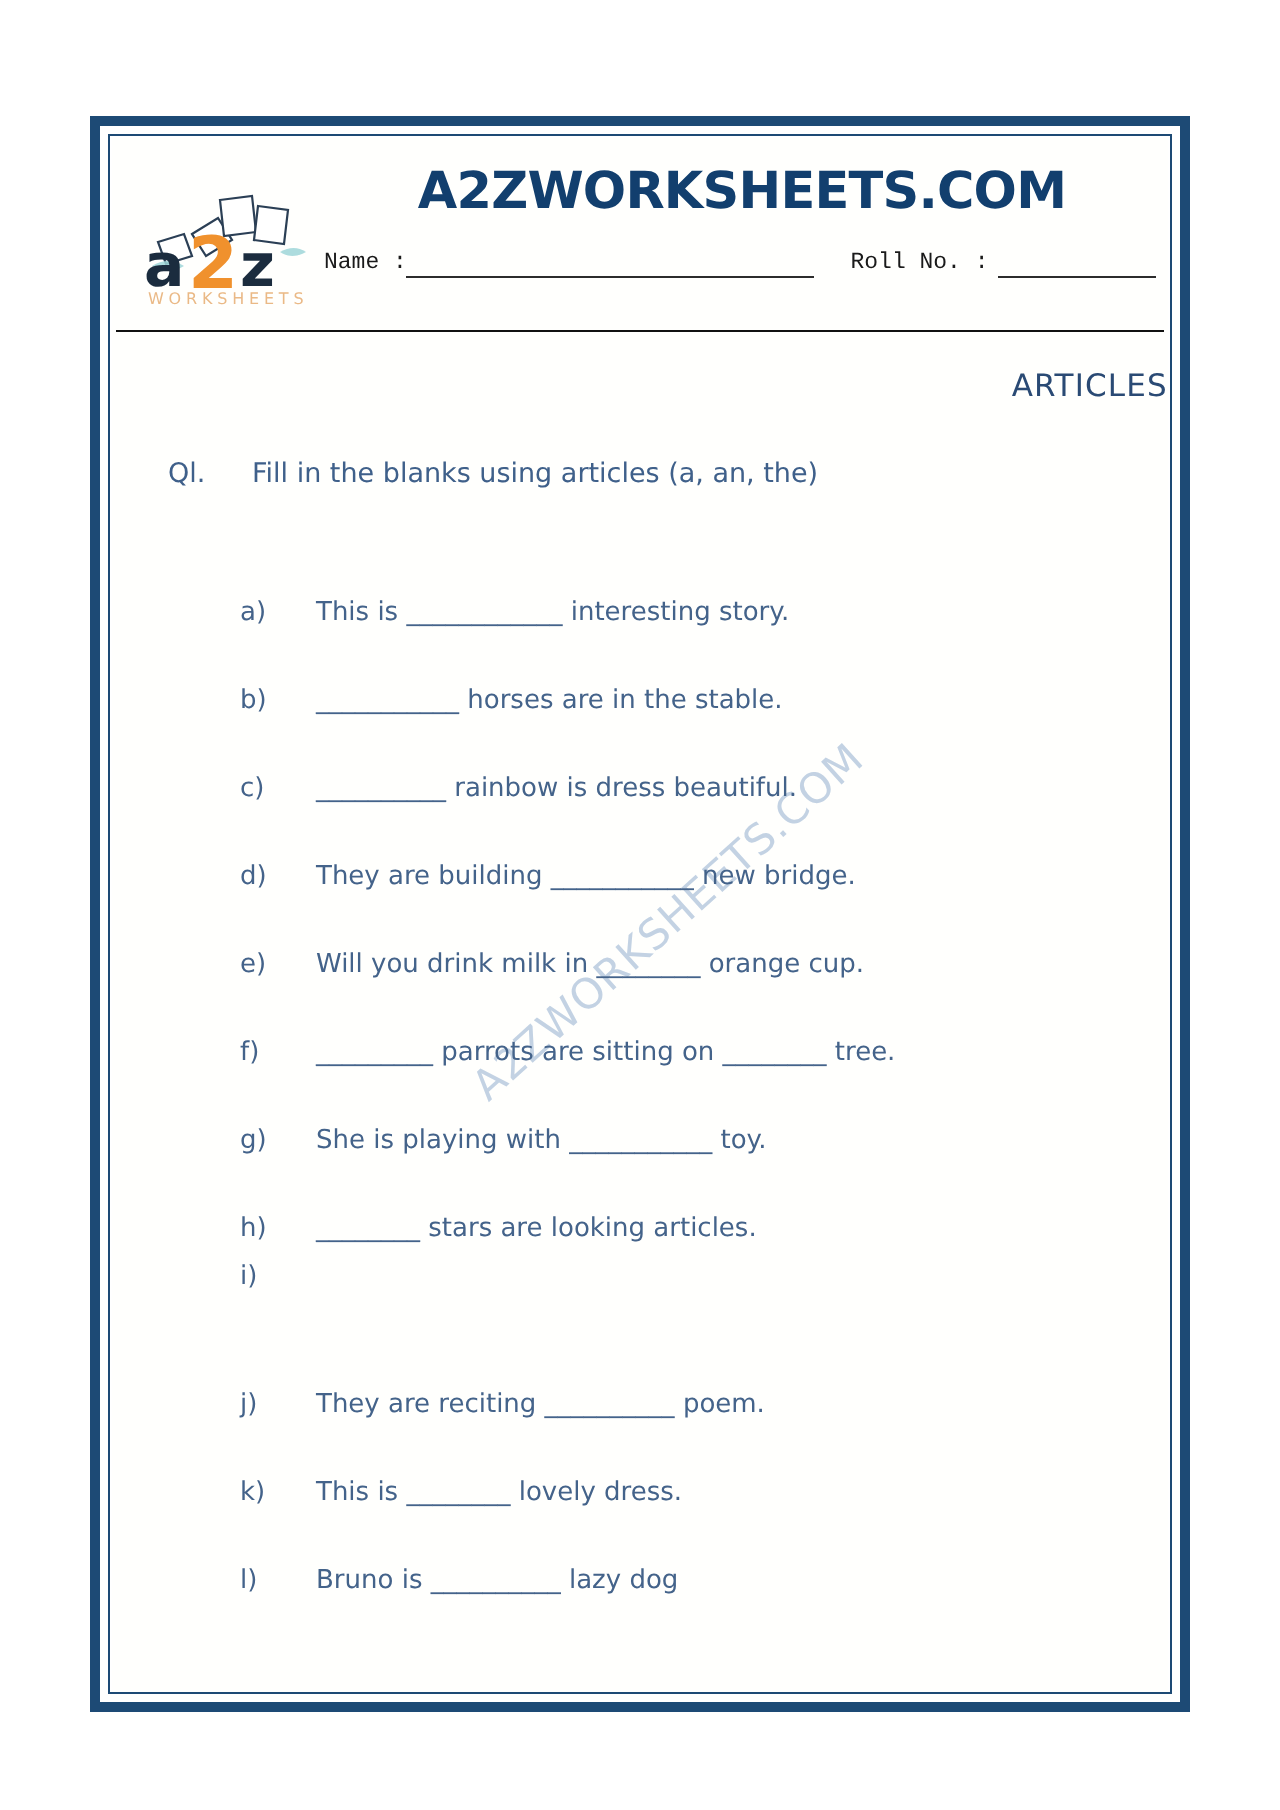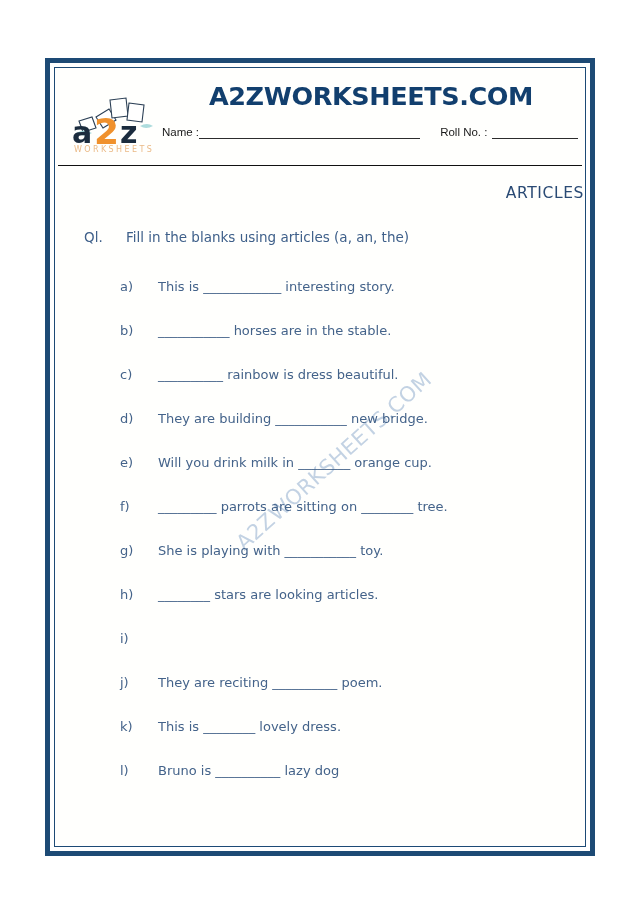--- a/index.html
+++ b/index.html
@@ -74,21 +74,21 @@
     color: #123f6e;
     white-space: nowrap;
   }
   .field-row {
     position: absolute;
     left: 106px;
     right: 6px;
     height: 22px;
     display: flex;
     align-items: flex-end;
-    font-family: Liberation Sans, sans-serif;
+    font-family: Liberation Mono, monospace;
     font-size: 11.5px;
     color: #1a1a1a;
   }
   #field-row-1 { top: 48px; }
   #field-row-2 { top: 72px; }
   .field-label {
     white-space: nowrap;
     padding-bottom: 1px;
   }
   .field-rule {
@@ -157,20 +157,21 @@
     padding-left: 48px;
     height: 44px;
   }
   .answer-marker {
     width: 38px;
     flex: none;
   }
   .answer-text {
     flex: 1;
     white-space: pre;
+    margin-top: 20px;
   }
 
   
   #page-watermark {
     position: absolute;
     left: 128px;
     top: 380px;
     width: 300px;
     text-align: center;
     font-family: "DejaVu Sans", sans-serif;

